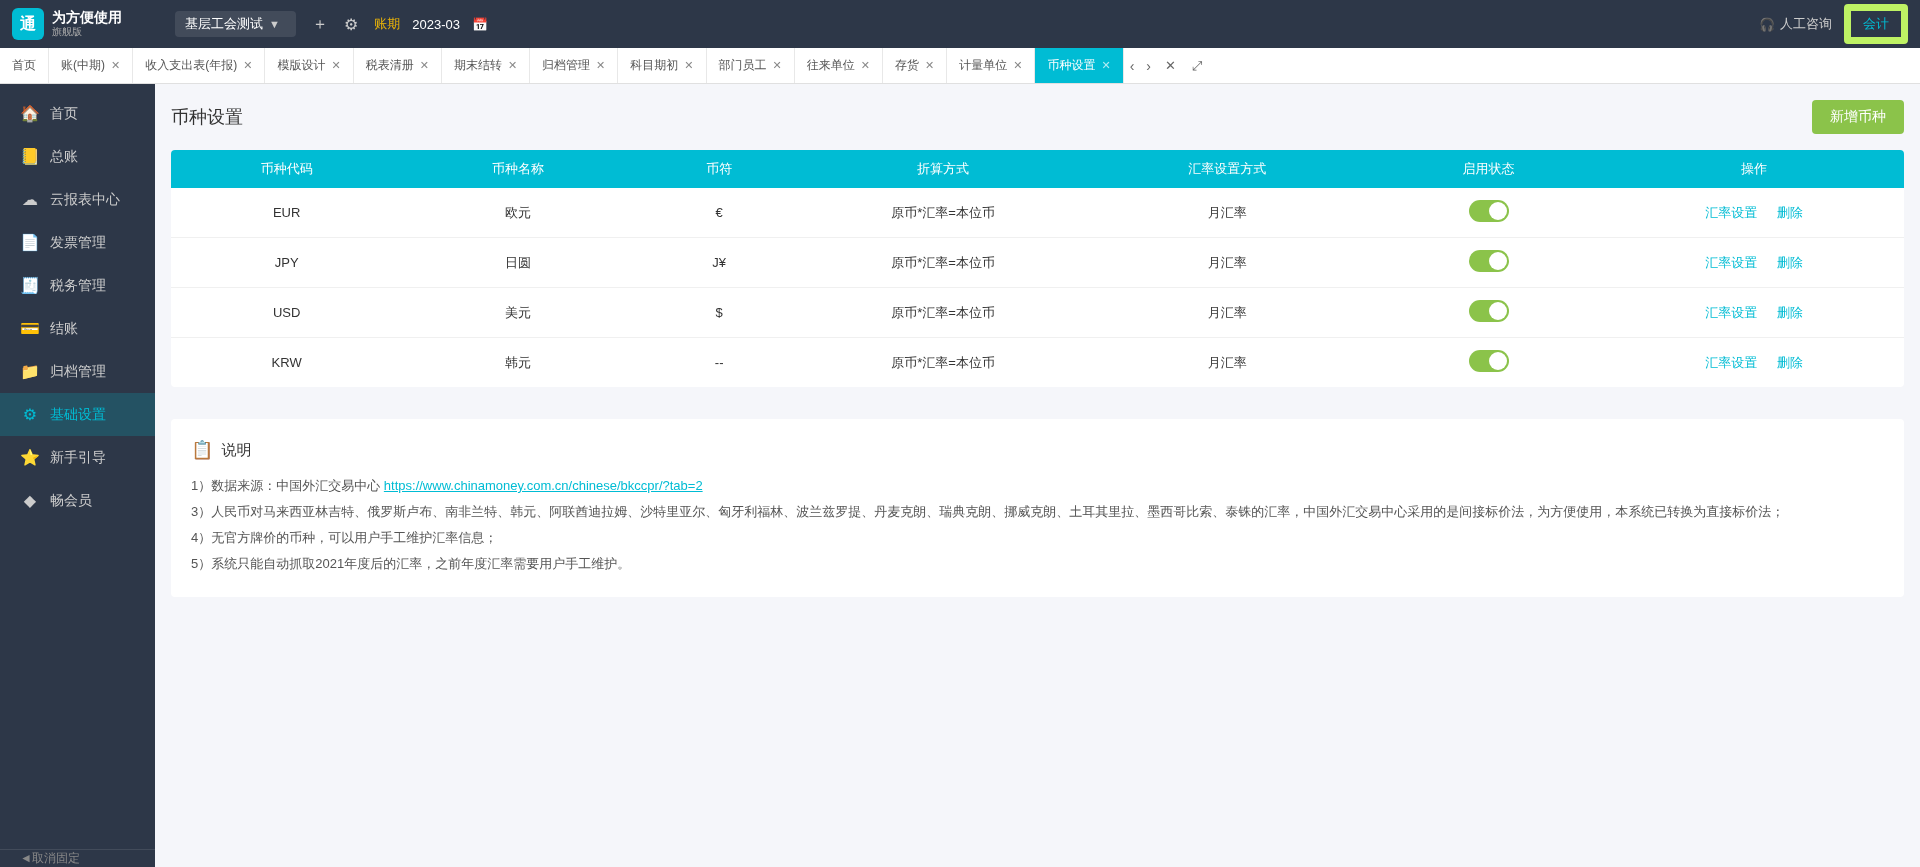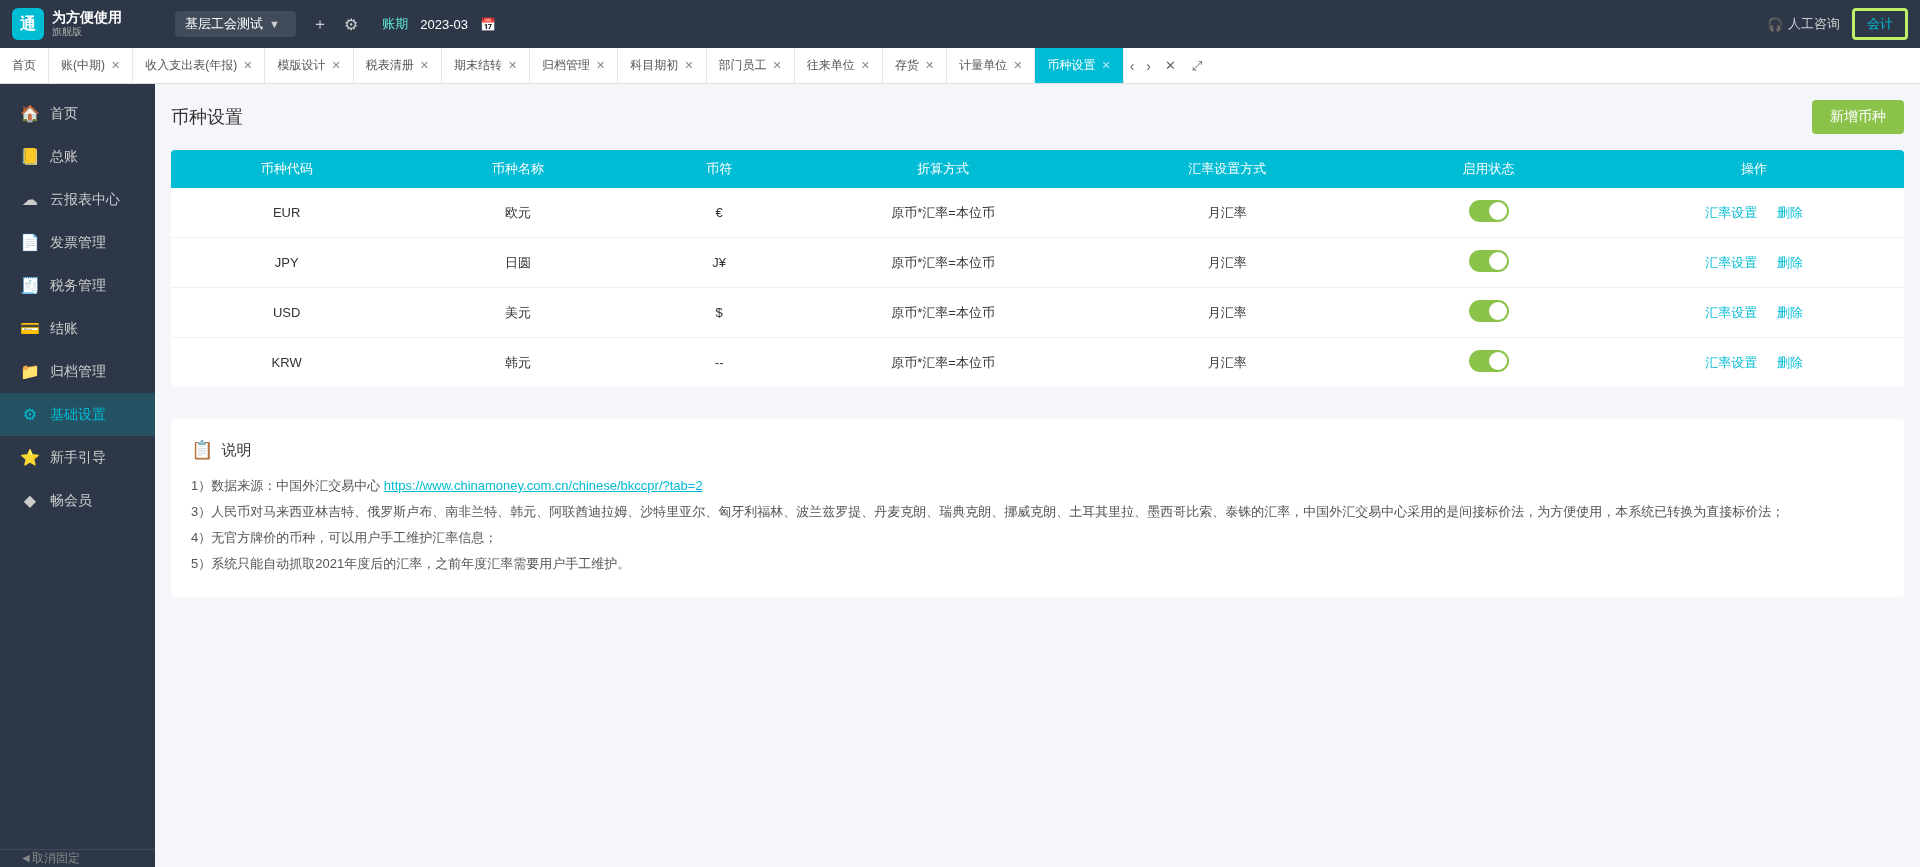--- a/index.html
+++ b/index.html
@@ -11,26 +11,26 @@
     }
     .logo-area { display: flex; align-items: center; width: 155px; flex-shrink: 0; }
     .logo-icon { width: 32px; height: 32px; background: #00bcd4; border-radius: 6px; display: flex; align-items: center; justify-content: center; color: white; font-size: 16px; font-weight: bold; margin-right: 8px; }
     .logo-text { color: white; font-size: 14px; font-weight: bold; line-height: 1.2; }
     .logo-sub { color: #aaa; font-size: 10px; }
     .company-selector { display: flex; align-items: center; background: rgba(255,255,255,0.1); border-radius: 4px; padding: 4px 10px; color: white; font-size: 13px; cursor: pointer; margin-left: 8px; }
     .company-selector span { margin-right: 6px; }
     .company-selector .arrow { color: #ccc; font-size: 11px; }
     .top-actions { display: flex; align-items: center; margin-left: 12px; gap: 8px; }
     .top-actions .icon-btn { color: #ccc; cursor: pointer; font-size: 16px; padding: 4px; }
-    .period-label { color: #5eead4; font-size: 13px; margin-left: 12px; text-align: right; }
+    .period-label { color: #eab308; font-size: 13px; margin-left: 4px; text-align: right; }
     .period-value { color: white; font-size: 13px; margin-left: 4px; }
     .period-cal { color: #00bcd4; margin-left: 4px; cursor: pointer; }
     .top-right { margin-left: auto; display: flex; align-items: center; gap: 12px; }
     .service-btn { display: flex; align-items: center; color: #ccc; font-size: 13px; cursor: pointer; gap: 4px; }
-    .account-btn { background: transparent; border: 3px solid #bef264; color: #00bcd4; border-radius: 4px; padding: 4px 12px; font-size: 13px; cursor: pointer; }
+    .account-btn { background: transparent; border: 7px solid #bef264; color: #00bcd4; border-radius: 4px; padding: 4px 12px; font-size: 13px; cursor: pointer; }
 
     
     .tab-bar {
       background: white; border-bottom: 1px solid #e0e0e0; display: flex; align-items: center; height: 36px; padding: 0; flex-shrink: 0; overflow: hidden;
     }
     .tab-item {
       display: flex; align-items: center; padding: 0 12px; height: 36px; font-size: 12px; color: #555; cursor: pointer; border-right: 1px solid #e8e8e8; white-space: nowrap; position: relative; flex-shrink: 0;
     }
     .tab-item.active { background: #00bcd4; color: white; }
     .tab-item .close-x { margin-left: 6px; color: inherit; opacity: 0.7; font-size: 11px; }

